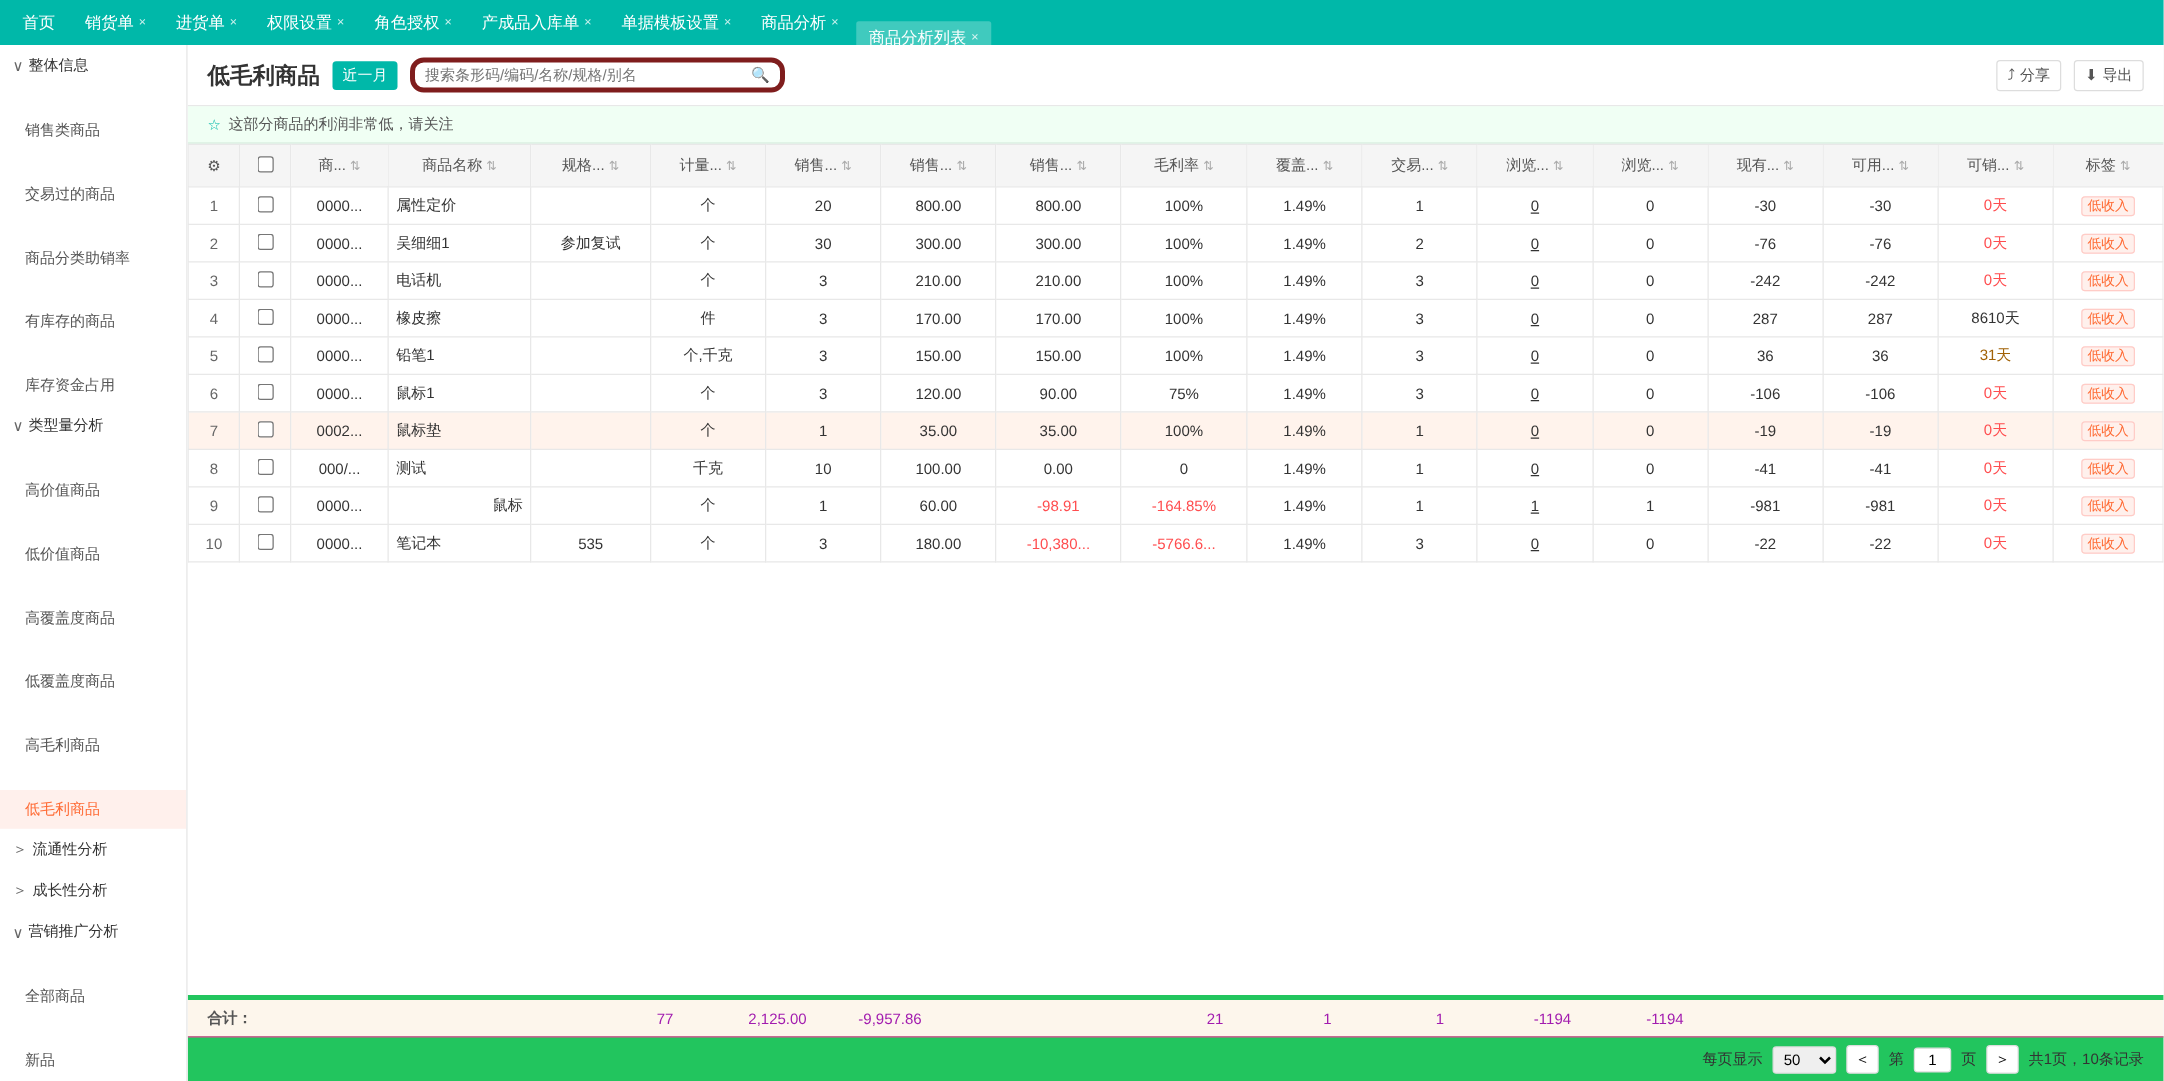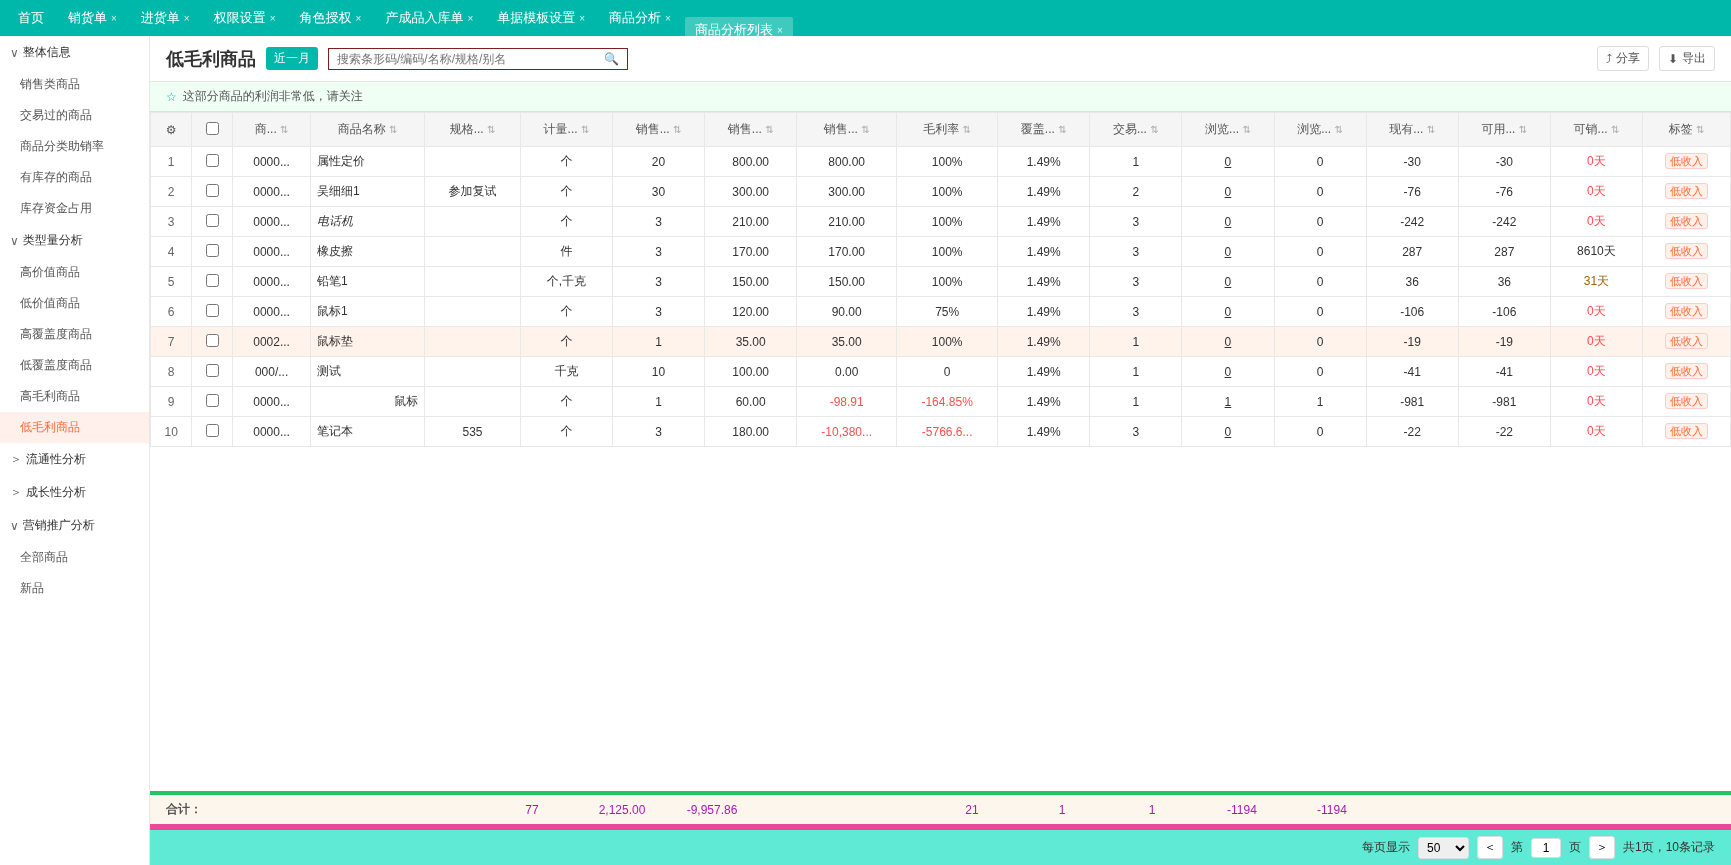--- a/index.html
+++ b/index.html
@@ -50,20 +50,21 @@
       color: #333;
       cursor: pointer;
     }
     .sidebar-section-title .arrow { margin-right: 4px; color: #666; }
     .sidebar-item {
       padding: 7px 10px 7px 20px;
       cursor: pointer;
       font-size: 12px;
       color: #555;
       white-space: nowrap;
+      margin-top: 20px;
     }
     .sidebar-item.active { background: #fff0ec; color: #ff6b35; }
 
     
     .content-area {
       flex: 1;
       display: flex;
       flex-direction: column;
       overflow: hidden;
     }
@@ -87,22 +88,22 @@
       color: #fff;
       border: none;
       padding: 3px 8px;
       border-radius: 3px;
       font-size: 12px;
       cursor: pointer;
     }
     .search-box {
       display: flex;
       align-items: center;
-      border: 1px solid #7f1d1d;
-      border-radius: 0;
+      border: 4px solid #7f1d1d;
+      border-radius: 11px;
       padding: 3px 8px;
       flex: 1;
       max-width: 300px;
       gap: 16px;
     }
     .search-box input {
       border: none;
       outline: none;
       font-size: 12px;
       flex: 1;
@@ -198,22 +199,22 @@
     }
     .footer-label { font-weight: bold; color: #555; }
     .footer-cell {
       min-width: 80px;
       text-align: center;
       color: #a21caf;
     }
 
     
     .pagination-bar {
-      background: #5eead4;
-      border-top: 6px solid #ec4899;
+      background: #22c55e;
+      border-top: 1px solid #ec4899;
       padding: 6px 16px;
       display: flex;
       align-items: center;
       justify-content: flex-end;
       gap: 8px;
       font-size: 12px;
     }
     .page-size-select {
       border: 1px solid #ddd;
       padding: 2px 4px;
@@ -434,21 +435,21 @@
       <td>0</td>
       <td>-76</td>
       <td>-76</td>
       <td style="color:#ff4d4f">0天</td>
       <td><span class="tag-low-income">低收入</span></td>
     </tr>
             <tr>
       <td><span class="row-num">3</span></td>
       <td><input type="checkbox" style=""></td>
       <td>0000...</td>
-      <td style="text-align:left;font-style:italic;">电话机</td>
+      <td style="text-align:left;">电话机</td>
       <td></td>
       <td>个</td>
       <td>3</td>
       <td>210.00</td>
       <td style="color:#333">210.00</td>
       <td style="color:#333">100%</td>
       <td>1.49%</td>
       <td>3</td>
       <td><span class="underline">0</span></td>
       <td>0</td>

